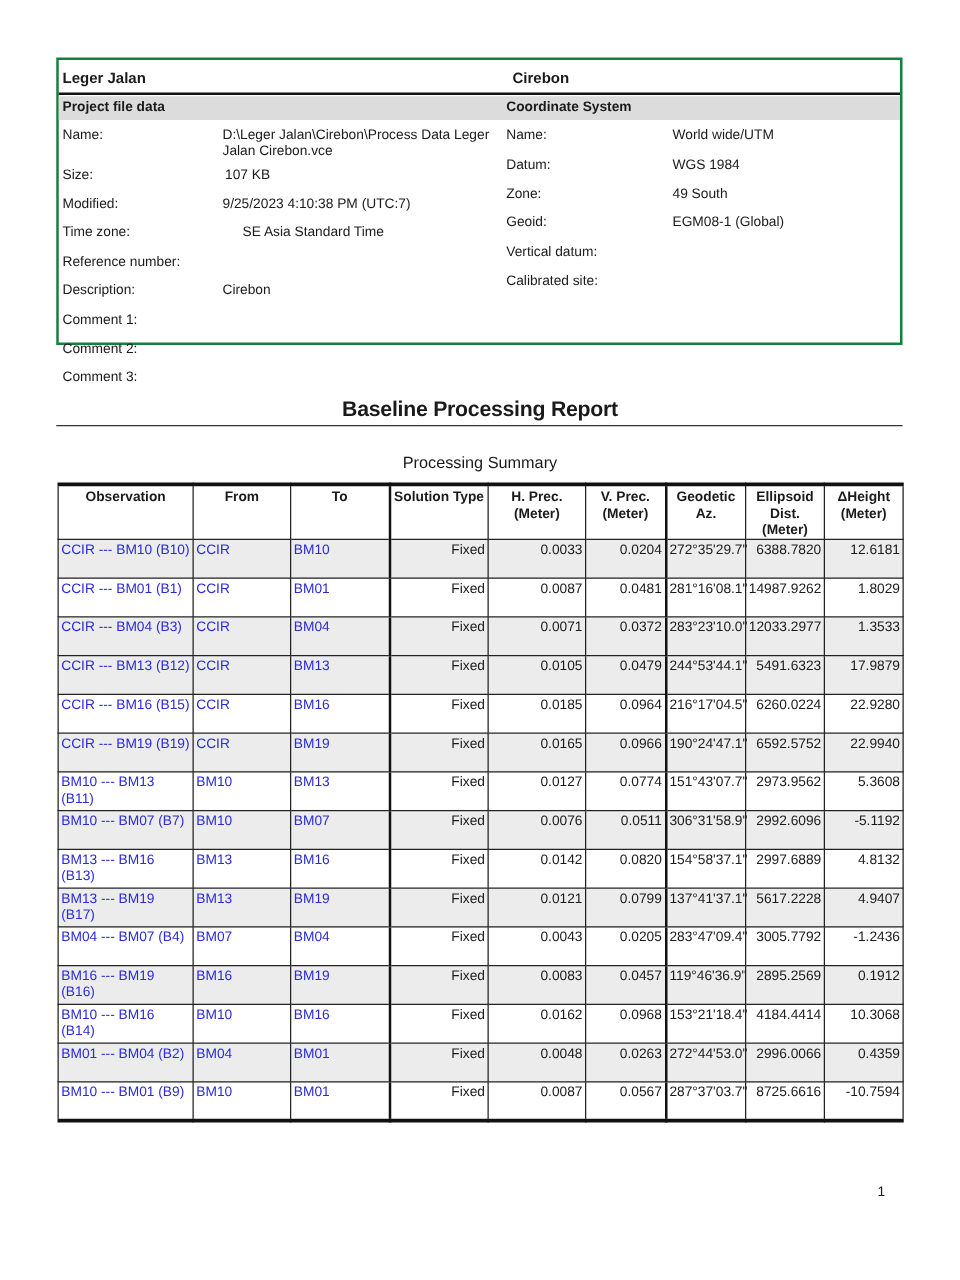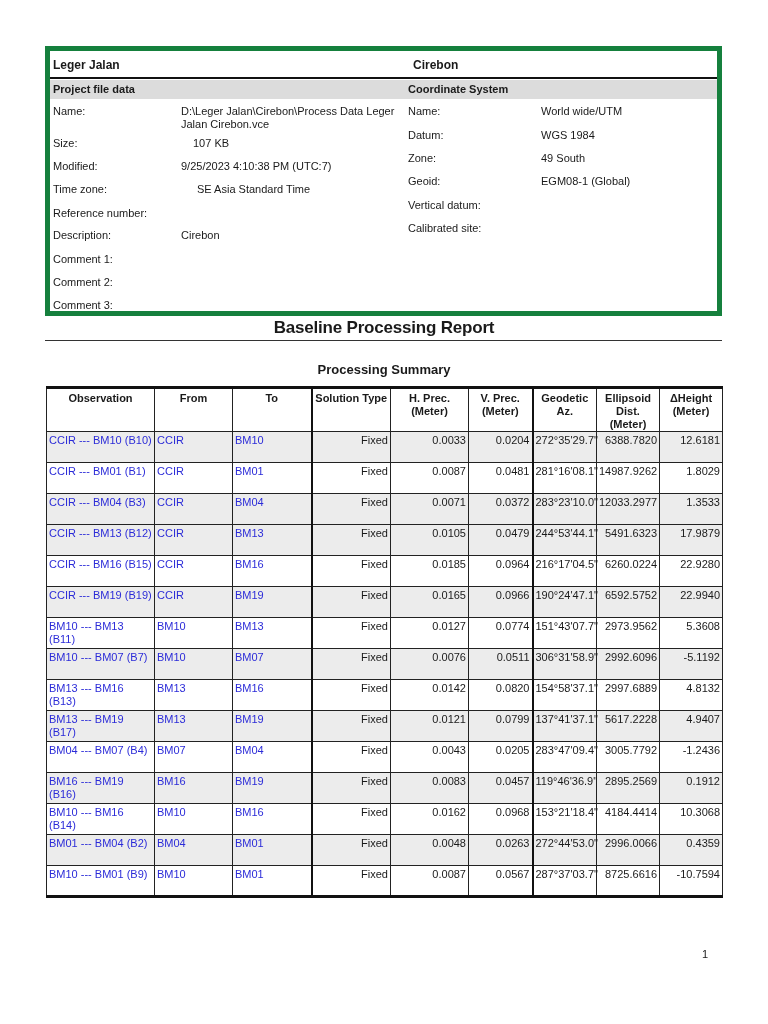--- a/index.html
+++ b/index.html
@@ -1,22 +1,22 @@
 <!DOCTYPE html>
 <html><head>
 <meta charset="utf-8">
 <style>
   * { box-sizing: border-box; margin: 0; padding: 0; }
   html, body { width: 768px; height: 1024px; background: #ffffff; }
   body { font-family: "Liberation Sans", "DejaVu Sans", sans-serif; color: #1a1a1a; position: relative; overflow: hidden; }
 
   
   .header-box {
-    position: absolute; left: 45px; top: 46px; width: 677px; height: 270px;
-    border: 5px solid #15803d;
+    position: absolute; left: 45px; top: 46px; width: 677px; height: 230px;
+    border: 2px solid #15803d;
     padding-left: 42px;
   }
   .header-title-row {
     position: absolute; left: 0; top: 0; width: 100%; height: 28px;
     border-bottom: 2px solid #111;
     font-weight: bold; font-size: 12px;
   }
   .header-title-row .left { position: absolute; left: 3px; top: 7px; }
   .header-title-row .right { position: absolute; left: 363px; top: 7px; }
   .section-bar {
@@ -31,21 +31,21 @@
   .kv .v { position: absolute; top: 0; white-space: normal; }
 
   
   .report-title {
     position: absolute; left: 0; width: 768px; top: 318px; text-align: center;
     font-weight: bold; font-size: 17px; letter-spacing: -0.2px;
   }
   .title-rule { position: absolute; left: 45px; width: 677px; top: 340px; height: 0; border-top: 1.5px solid #333; }
   .summary-title {
     position: absolute; left: 0; width: 768px; top: 362px; text-align: center;
-    font-weight: bold; font-size: 13px;
+    font-weight: normal; font-size: 13px;
   }
 
   
   table.summary {
     position: absolute; left: 46px; top: 386px; width: 676px;
     border-collapse: collapse; font-size: 11px; table-layout: fixed;
     border-top: 3px solid #111; border-bottom: 3px solid #111;
     border-left: 1px solid #111; border-right: 1px solid #111;
   }
   table.summary th, table.summary td {
@@ -72,21 +72,21 @@
     <span class="left">Project file data</span>
     <span class="right">Coordinate System</span>
   </div>
 
   <div class="kv" style="left:3px; top:54px;">
     <span class="k">Name:</span>
     <span class="v" style="left:128px; width:232px;">D:\Leger Jalan\Cirebon\Process Data Leger Jalan Cirebon.vce</span>
   </div>
   <div class="kv" style="left:3px; top:86px;">
     <span class="k">Size:</span>
-    <span class="v" style="left:140px; width:232px;">107 KB</span>
+    <span class="v" style="left:130px; width:232px;">107 KB</span>
   </div>
   <div class="kv" style="left:3px; top:109px;">
     <span class="k">Modified:</span>
     <span class="v" style="left:128px; width:232px;">9/25/2023 4:10:38 PM (UTC:7)</span>
   </div>
   <div class="kv" style="left:3px; top:132px;">
     <span class="k">Time zone:</span>
     <span class="v" style="left:144px; width:232px;">SE Asia Standard Time</span>
   </div>
   <div class="kv" style="left:3px; top:156px;">

